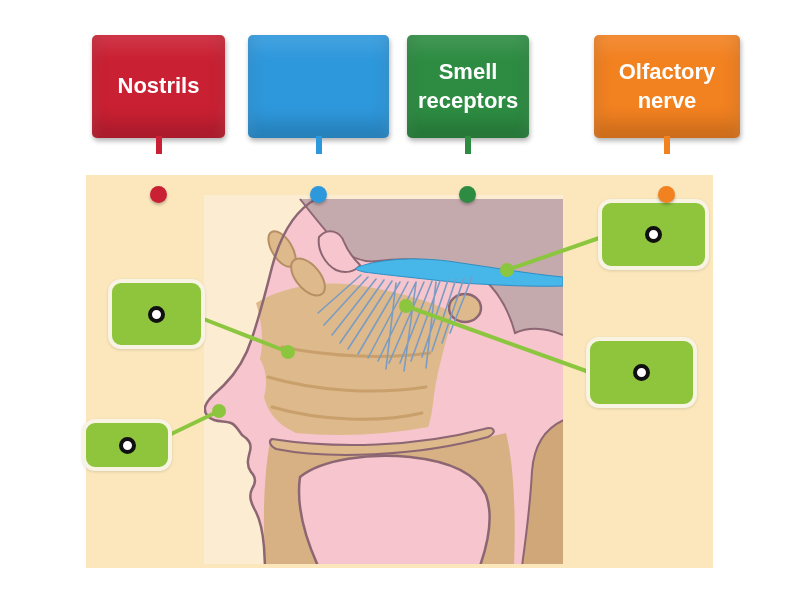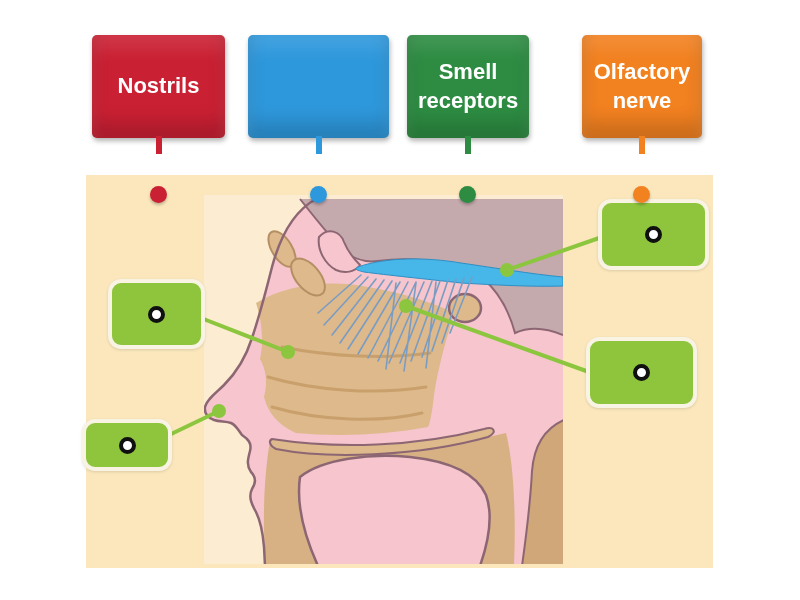--- a/index.html
+++ b/index.html
@@ -19,21 +19,21 @@
     background:var(--c,#999);
     box-shadow:inset 0 14px 16px rgba(255,255,255,.10),
                inset 0 -16px 18px rgba(0,0,0,.16),
                1px 3px 5px rgba(0,0,0,.30);
   }
   .label-stem{position:absolute;top:101px;left:50%;width:6px;height:18px;margin-left:-3px;background:var(--c,#999);}
   .label-pin{position:absolute;top:151px;left:50%;width:17px;height:17px;margin-left:-9px;border-radius:50%;background:var(--c,#999);box-shadow:0 2px 3px rgba(0,0,0,.25);}
   #lc0{left:92px;width:133px;}
   #lc1{left:248px;width:141px;}
   #lc2{left:407px;width:122px;}
-  #lc3{left:582px;width:120px;}
+  #lc3{left:594px;width:146px;}
 
   
   .panel{
     position:absolute;left:86px;top:175px;width:627px;height:393px;
     background:var(--panel,#fbe7bb);
   }
   .illo{position:absolute;left:86px;top:175px;width:627px;height:393px;}
 
   
   .conn-line{stroke:var(--conn,#8cc63e);stroke-width:4;stroke-linecap:round;}

